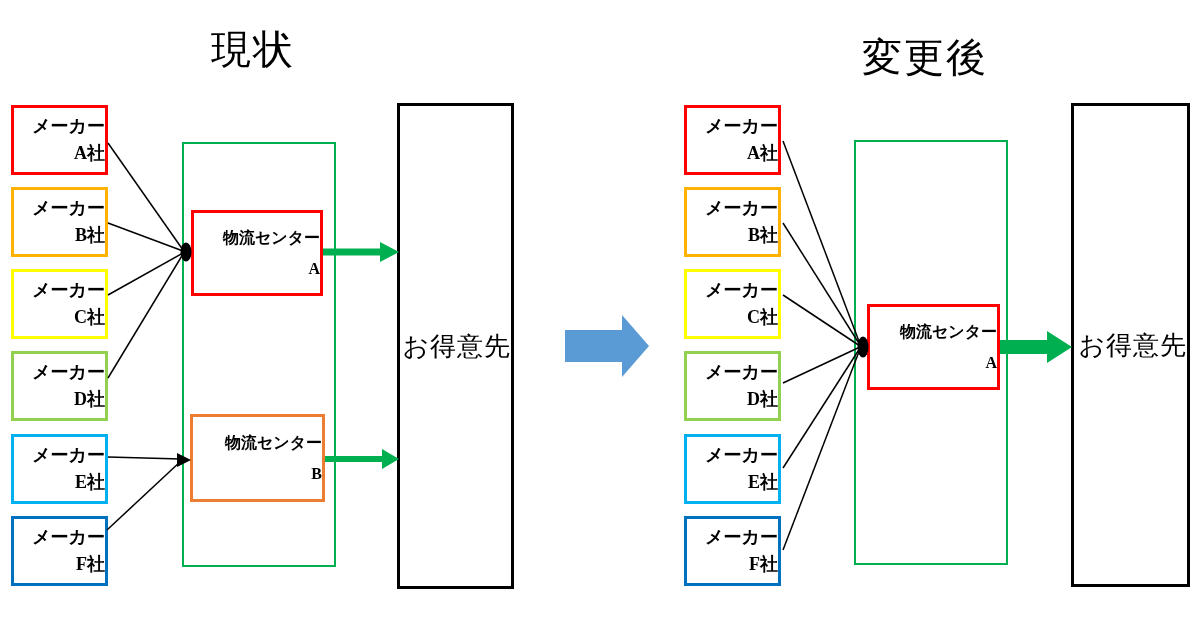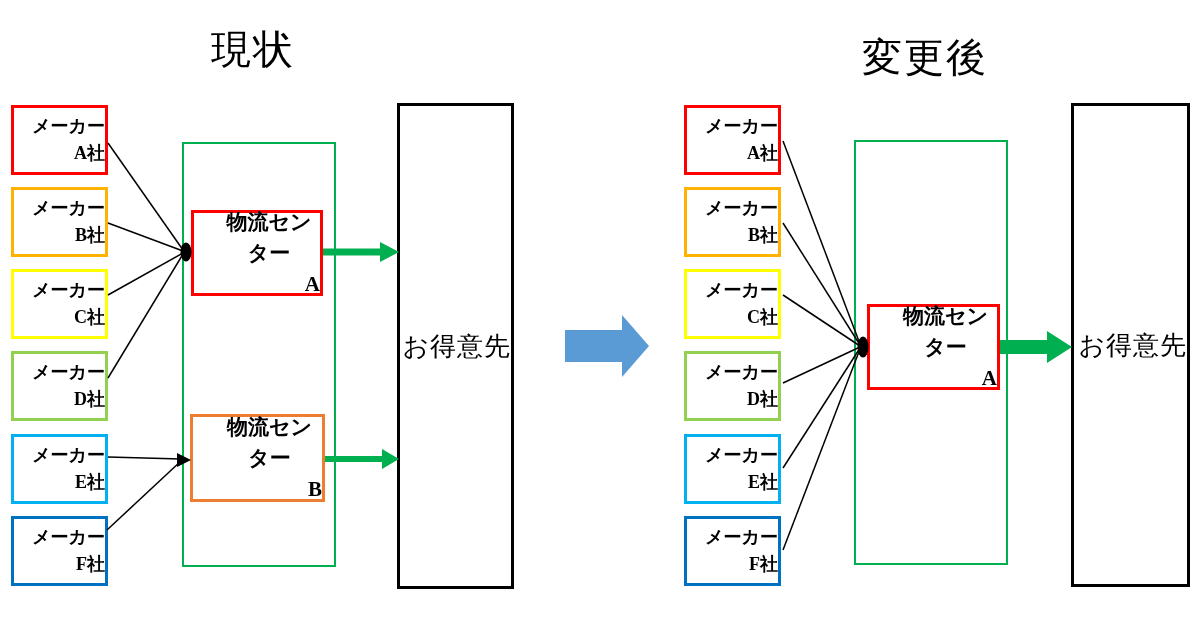--- a/index.html
+++ b/index.html
@@ -33,21 +33,21 @@
   .maker{
     width:97px;height:70px;
     border:3px solid #000;
     font-weight:bold;
     font-size:18px;
     line-height:27px;
   }
   .center-box{
     border:3px solid #d946ef;
     font-weight:bold;
-    font-size:21px;
+    font-size:16px;
     line-height:31px;
     padding-left:24px;
   }
   .customer{
     border:3px solid #000;
     font-size:26px;
     letter-spacing:1px;
   }
   .container-box{
     position:absolute;

